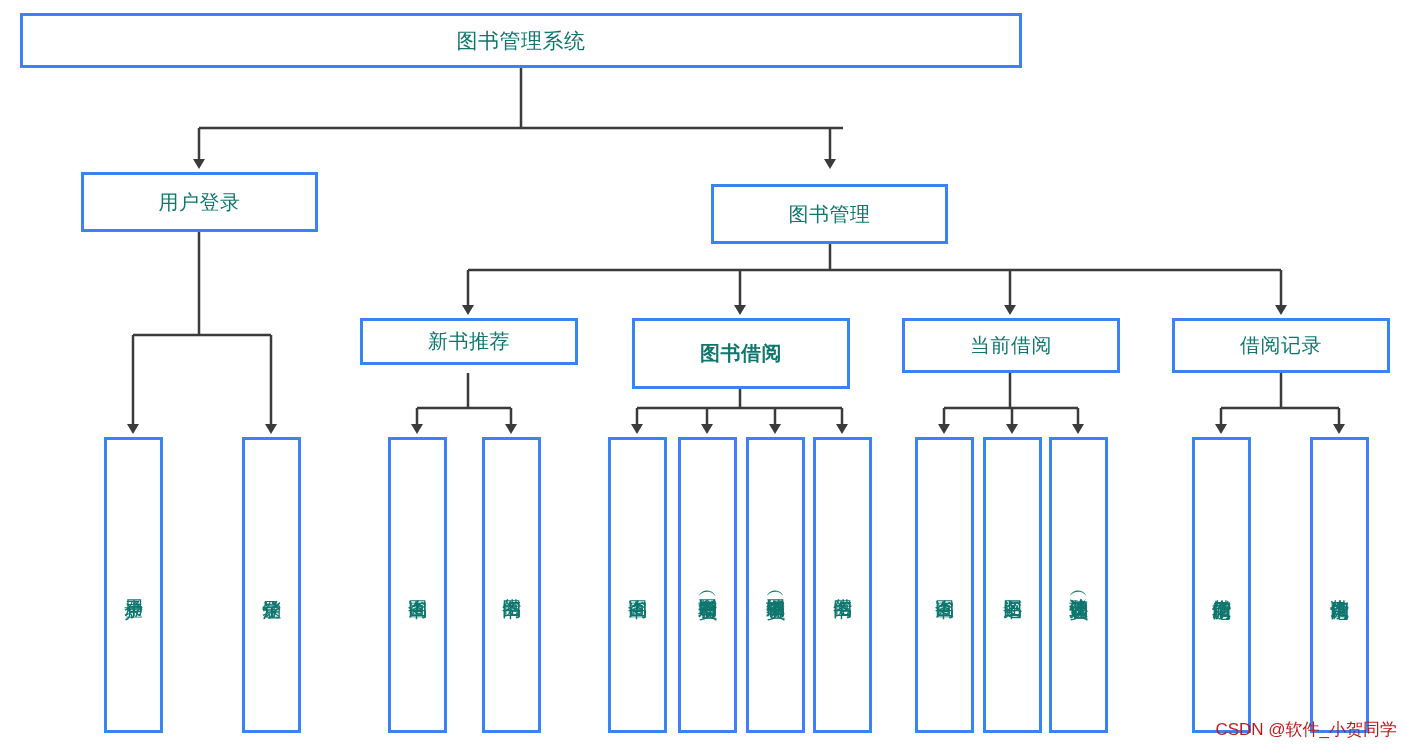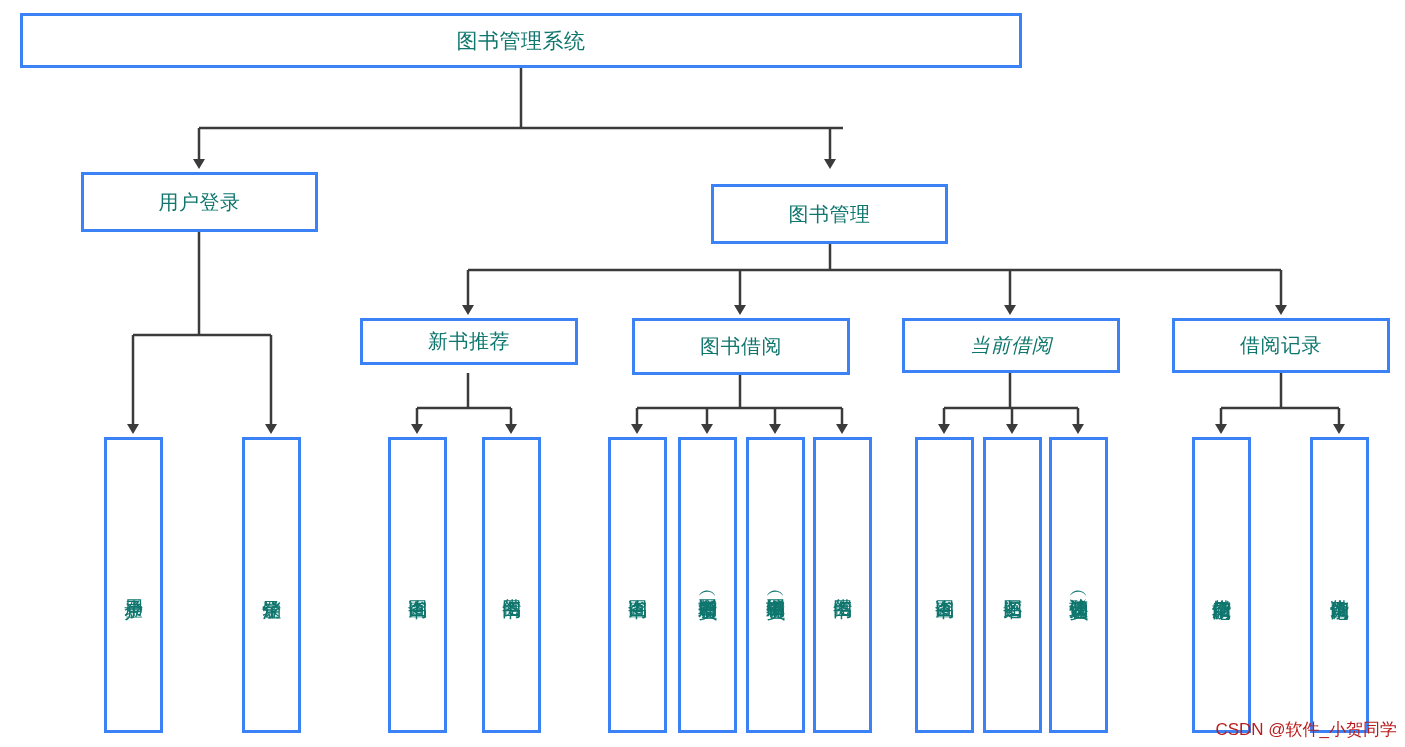--- a/index.html
+++ b/index.html
@@ -128,24 +128,24 @@
   <div class="node lvl2" style="left:81px; top:172px; width:237px; height:60px;">
     <span>用户登录</span>
   </div>
   <div class="node lvl2" style="left:711px; top:172px; width:237px; height:60px;margin-top:12px;">
     <span>图书管理</span>
   </div>
 
   <div class="node lvl3" style="left:360px; top:318px; width:218px; height:47px;">
     <span>新书推荐</span>
   </div>
-  <div class="node lvl3" style="left:632px; top:318px; width:218px; height:57px;">
+  <div class="node lvl3" style="left:632px; top:318px; width:218px; height:71px;font-weight:bold;">
     <span>图书借阅</span>
   </div>
-  <div class="node lvl3" style="left:902px; top:318px; width:218px; height:55px;font-style:italic;">
+  <div class="node lvl3" style="left:902px; top:318px; width:218px; height:55px;">
     <span>当前借阅</span>
   </div>
   <div class="node lvl3" style="left:1172px; top:318px; width:218px; height:55px;">
     <span>借阅记录</span>
   </div>
 
   <div class="node leaf" style="left:104px; top:437px; width:59px; height:296px;">
     <span class="leaf-text">用户登录</span>
   </div>
   <div class="node leaf" style="left:242px; top:437px; width:59px; height:296px;">

